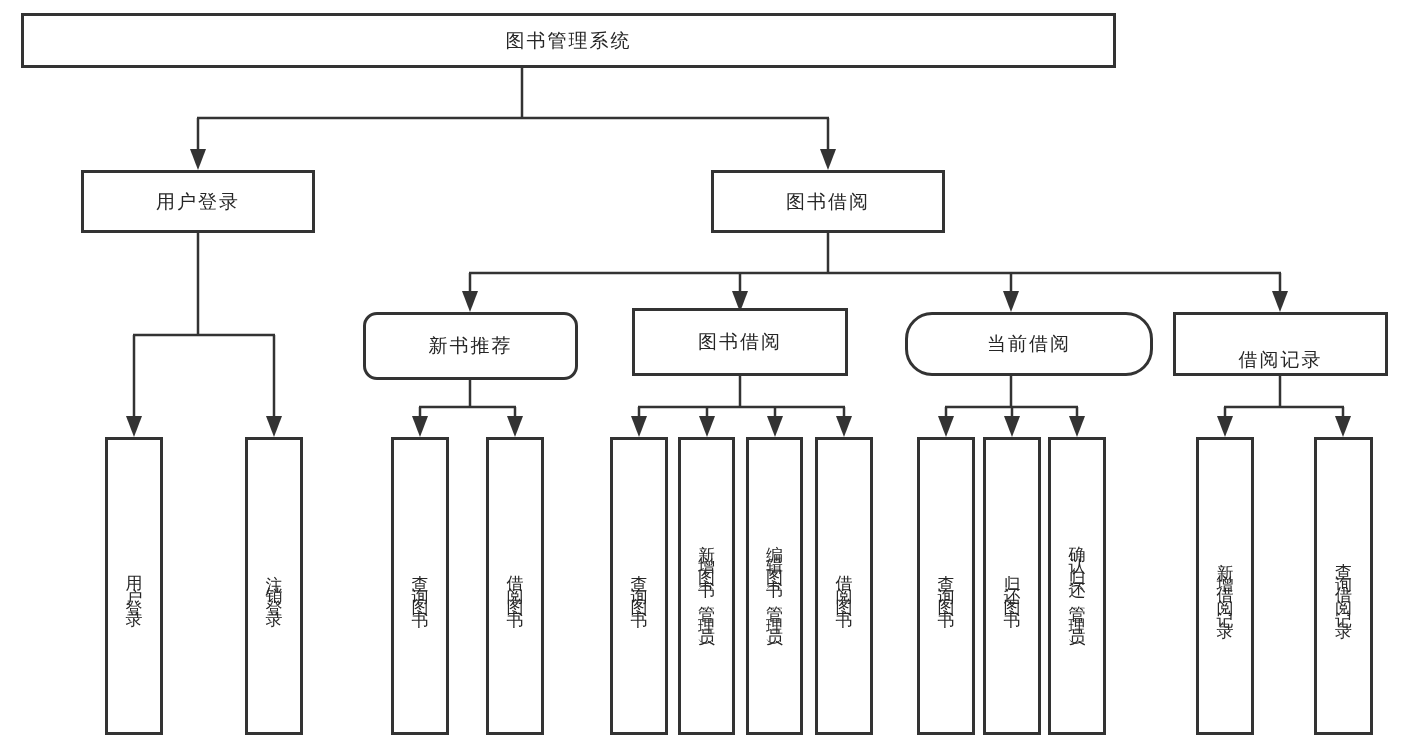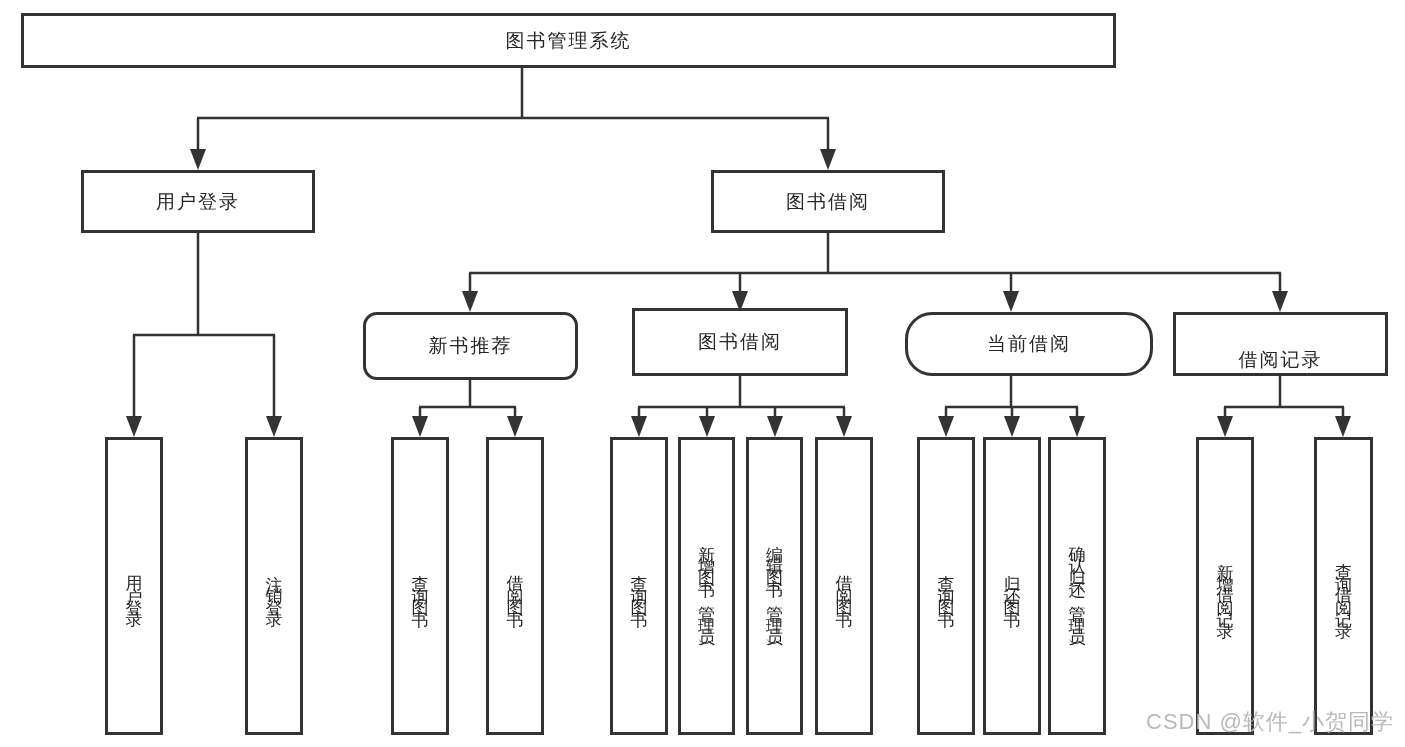--- a/index.html
+++ b/index.html
@@ -170,14 +170,13 @@
       <div class="box" style="left: 1173px; top: 312px; width: 215px; height: 64px; align-items: flex-end;">
         <span class="lbl">借阅记录</span>
       </div>
       <div class="box vertical" style="left: 1196px; top: 437px; width: 58px; height: 298px;">
         <span class="lbl">新增借阅记录</span>
       </div>
       <div class="box vertical" style="left: 1314px; top: 437px; width: 59px; height: 298px;">
         <span class="lbl">查询借阅记录</span>
       </div>
     </div>
-  <div id="watermark">CSDN @软件_小贺同学</div>
 </div>
 
 </body></html>

